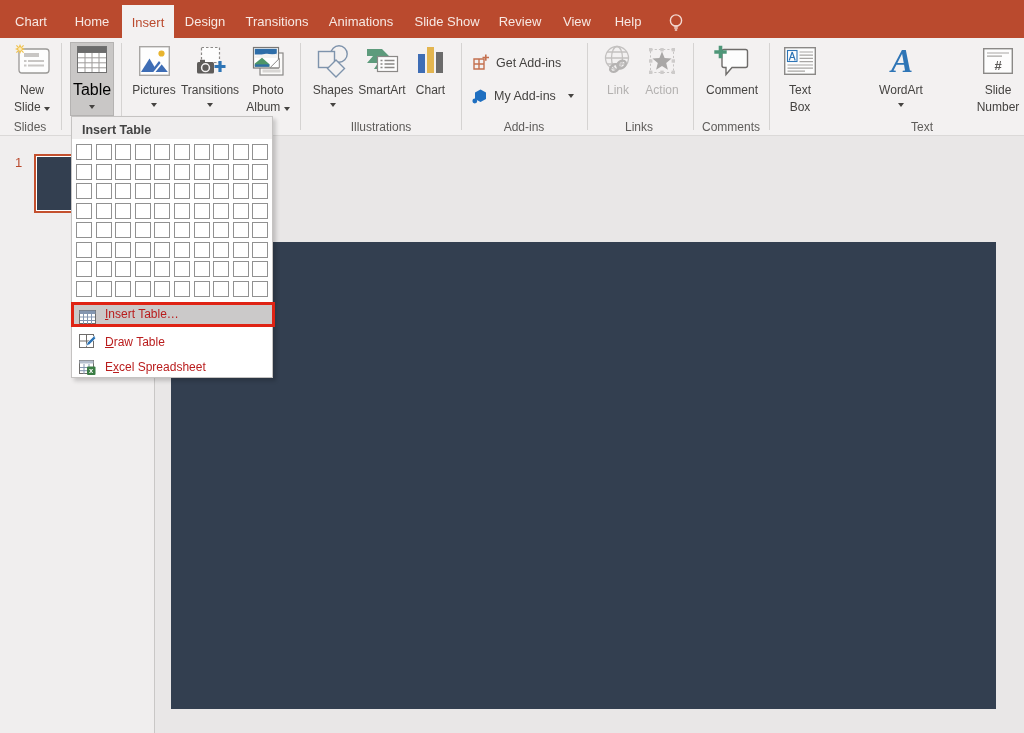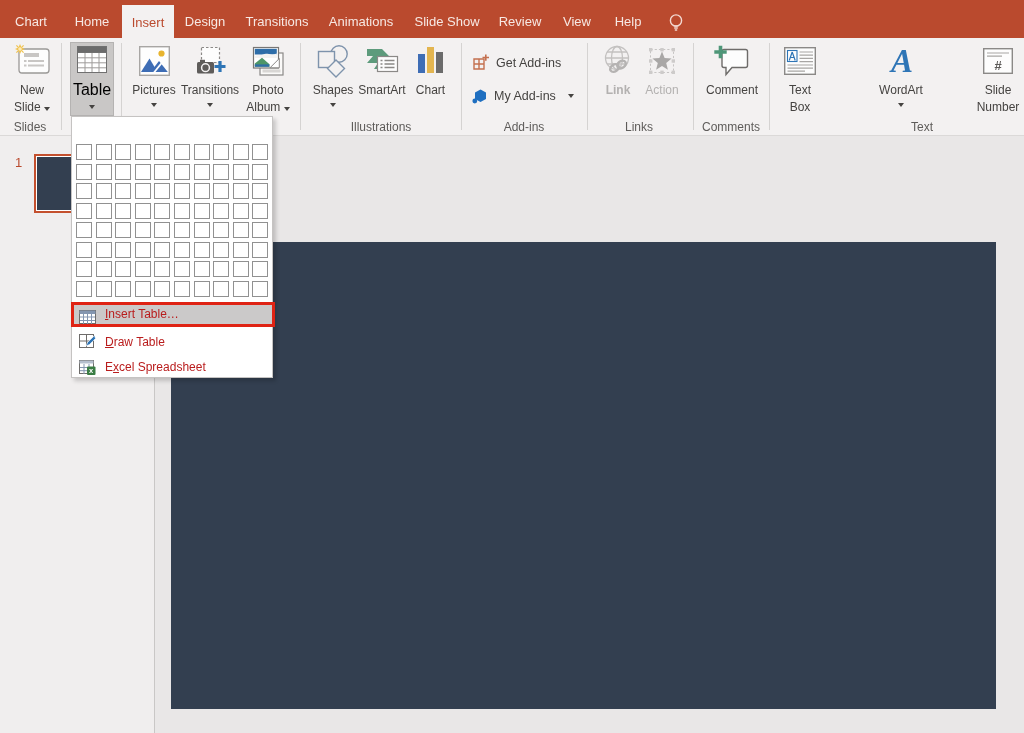--- a/index.html
+++ b/index.html
@@ -236,21 +236,21 @@
         <span id="ic-myaddins">
           <svg width="16" height="16" viewBox="0 0 16 16" style="display:block">
       <path d="M8.5 1.5 L14 4.5 V11 L8.5 14 L3 11 V4.5 Z" fill="#1F6FC0"></path>
       <circle cx="2.8" cy="13" r="2.4" fill="#1F6FC0"></circle>
     </svg>
         </span>
         <span style="margin-left:6px">My Add-ins</span>
         <span class="arrow" style="margin-left:12px"></span>
       </div>
 
-    <div class="btn" style="left:596px; width:44px;font-weight:bold;">
+    <div class="btn" style="left:596px; width:44px;">
       <div class="ic" id="ic-link">
         <svg width="34" height="34" viewBox="0 0 34 34">
           <g stroke="#C3C1C0" stroke-width="1.3" fill="none">
             <circle cx="16" cy="14" r="11.5"></circle>
             <ellipse cx="16" cy="14" rx="5.5" ry="11.5"></ellipse>
             <path d="M4.5 14 H27.5 M6 8 H26 M6 20 H26"></path>
           </g>
           <g fill="none" stroke="#B5B3B2" stroke-width="2.5">
             <ellipse cx="13.5" cy="24" rx="4.6" ry="3.4" transform="rotate(-35 13.5 24)"></ellipse>
             <ellipse cx="20.5" cy="20.5" rx="4.6" ry="3.4" transform="rotate(-35 20.5 20.5)"></ellipse>
@@ -319,20 +319,21 @@
           <rect x="0.7" y="0.7" width="28.6" height="24.6" fill="#FDFDFD" stroke="#8B8987" stroke-width="1.4"></rect>
           <path d="M4 5 H26 M4 8.2 H19" stroke="#A8A6A4" stroke-width="1.2"></path>
           <text x="15" y="21.5" font-size="13" font-weight="bold" fill="#5E5C5A" text-anchor="middle" font-family="Liberation Sans, sans-serif">#</text>
         </svg>
       </div>
       <div class="lb">Slide<br>Number</div>
     </div>
   </div>
 
   <div id="dropdown">
+    <div id="dd-head">Insert Table</div>
     <div id="dd-grid">
         <div class="cell" style="left:4px; top:27px"></div>
         <div class="cell" style="left:23.6px; top:27px"></div>
         <div class="cell" style="left:43.2px; top:27px"></div>
         <div class="cell" style="left:62.800000000000004px; top:27px"></div>
         <div class="cell" style="left:82.4px; top:27px"></div>
         <div class="cell" style="left:102px; top:27px"></div>
         <div class="cell" style="left:121.60000000000001px; top:27px"></div>
         <div class="cell" style="left:141.20000000000002px; top:27px"></div>
         <div class="cell" style="left:160.8px; top:27px"></div>

